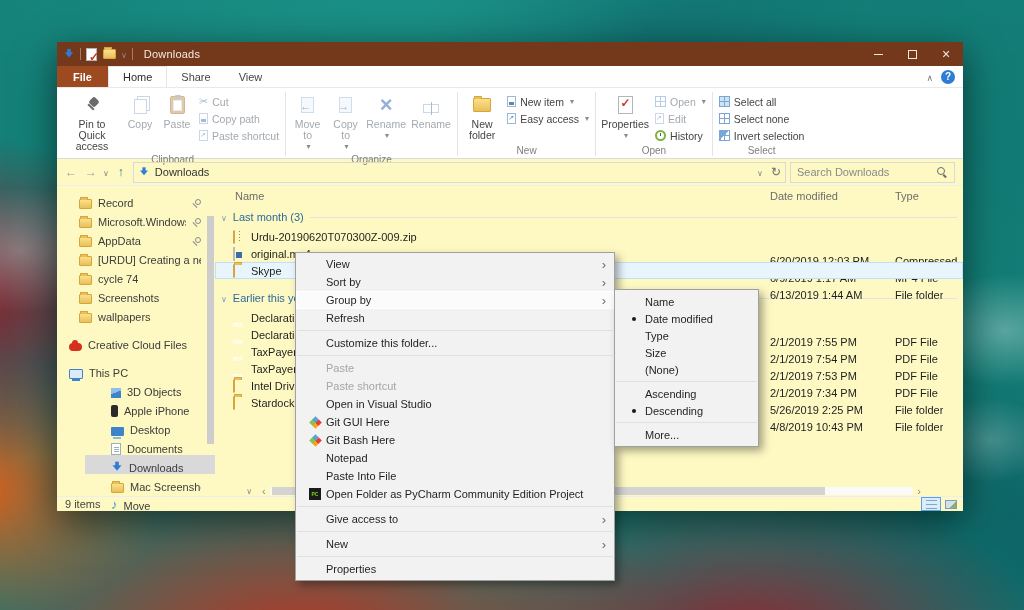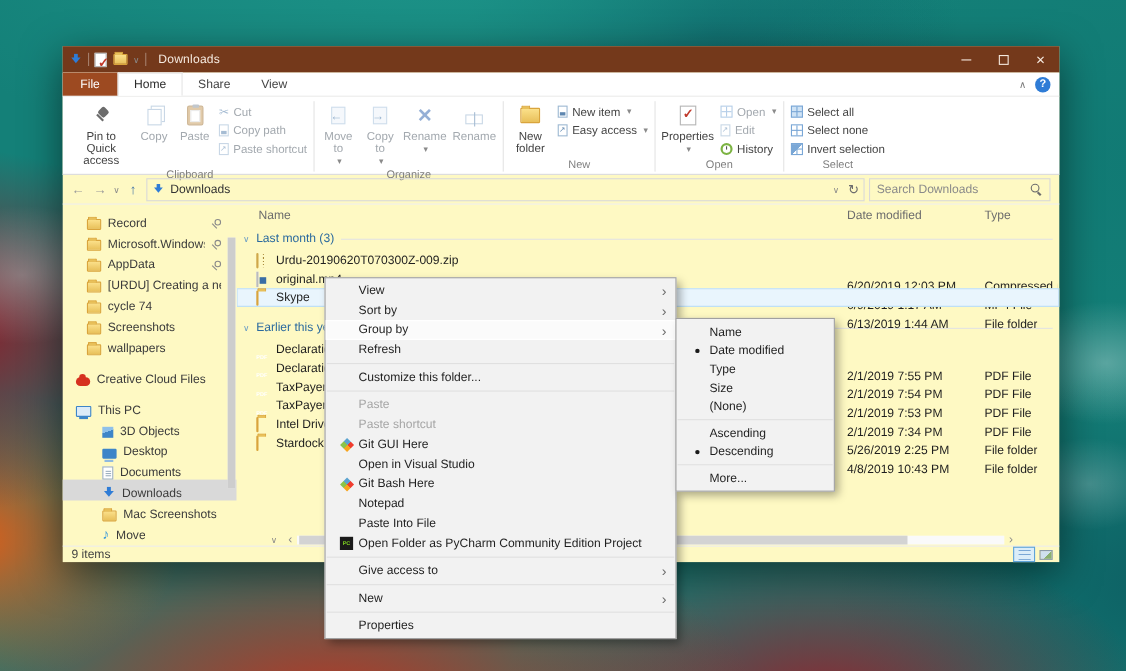--- a/index.html
+++ b/index.html
@@ -31,21 +31,21 @@
           color:#f5e9df; flex:0 0 auto; padding:0 0 0 6px; }
   .tbar .sep { width:1px; height:12px; background:rgba(255,255,255,.35); margin:0 5px; }
   .ttl { font-size:11px; margin-left:6px; letter-spacing:.2px; }
   .wc { margin-left:auto; display:flex; height:100%; }
   .wcb { width:34px; height:100%; display:flex; align-items:center; justify-content:center; color:#f5e9df; }
   .wcb .minbar { width:9px; height:1px; background:#f5e9df; display:block; }
   .wcb .maxbox { width:9px; height:9px; border:1px solid #f5e9df; display:block; }
   .g-close::after { content:"×"; font-size:14px; line-height:1; }
   
   .mbar { height:22px; background:#fff; display:flex; align-items:stretch; border-bottom:1px solid #e9e9e9; flex:0 0 auto; }
-  .ftab { background:#9d4a21; color:#fff; padding:0 16px; display:flex; align-items:center; font-size:11px; }
+  .ftab { background:#9d4a21; color:#fff; padding:0 16px; display:flex; align-items:center; font-size:11px;font-weight:bold; }
   .tab { padding:0 14px; display:flex; align-items:center; color:#444; font-size:11px; }
   .tab.on { background:#fff; border:1px solid #e5e5e5; border-bottom:none; color:#2b2b2b; }
   .mbar .right { margin-left:auto; display:flex; align-items:center; gap:8px; padding-right:8px; }
   .g-collapse::after { content:"∧"; color:#7a7a7a; font-size:9px; }
   .helpb { width:14px; height:14px; border-radius:50%; background:#2f7cd6; color:#fff; font-size:10px; font-weight:bold; display:flex; align-items:center; justify-content:center; }
   .helpb::after { content:"?"; }
   
   .ribbon { height:71px; background:#fff; border-bottom:1px solid #dadada; display:flex; padding:2px 4px 0 6px; flex:0 0 auto; }
   .rgroup { display:flex; flex-direction:column; }
   .rtop { display:flex; flex:1; align-items:flex-start; gap:1px; padding-top:1px; }
@@ -102,21 +102,21 @@
   .mag { position:relative; width:11px; height:11px; flex:0 0 auto; }
   .mag::before { content:""; position:absolute; left:0; top:0; width:6px; height:6px; border:1.5px solid #6d6d6d; border-radius:50%; }
   .mag::after { content:""; position:absolute; left:7px; top:7px; width:4px; height:1.5px; background:#6d6d6d; transform:rotate(45deg); transform-origin:0 0; }
   
   .content { flex:1; display:flex; min-height:0; }
   .side { width:158px; flex:0 0 auto; position:relative; padding-top:4px; }
   .sitem { height:19px; display:flex; align-items:flex-end; gap:6px; padding-right:14px; }
   .sitem .lbl { white-space:nowrap; overflow:hidden; }
   .sitem.lv1 { padding-left:22px; }
   .sitem.lv0 { padding-left:12px; }
-  .sitem.lv2 { padding-left:36px; }
+  .sitem.lv2 { padding-left:26px;margin-left:28px; }
   .sitem.gap { margin-top:9px; }
   .sitem.sel { background:#d9d9d9; }
   .pin-i { position:relative; width:9px; height:10px; margin-left:auto; flex:0 0 auto; }
   .pin-i::before { content:""; position:absolute; left:3px; top:0; width:4px; height:4px; border:1px solid #8a8a8a; border-radius:50%; }
   .pin-i::after { content:""; position:absolute; left:0px; top:6px; width:6px; height:1px; background:#8a8a8a; transform:rotate(45deg); }
   .sscroll { position:absolute; right:1px; top:30px; width:7px; height:228px; background:#f2f2f2; }
   .sscroll .thumb { position:absolute; left:0; right:0; top:0; height:100%; background:#cdcdcd; }
   
   .flist { flex:1; position:relative; min-width:0; }
   .cols { height:20px; position:relative; color:#6d6d6d; }
@@ -427,20 +427,24 @@
         </div>
       <div class="sitem lv0 gap">
           <span class="pcic"></span>
           <span class="lbl">This PC</span>
         </div>
       <div class="sitem lv2">
           <span class="cubeic"></span>
           <span class="lbl">3D Objects</span>
         </div>
       <div class="sitem lv2">
+          <span class="phoneic"></span>
+          <span class="lbl">Apple iPhone</span>
+        </div>
+      <div class="sitem lv2">
           <span class="deskic"></span>
           <span class="lbl">Desktop</span>
         </div>
       <div class="sitem lv2">
           <span class="docic"></span>
           <span class="lbl">Documents</span>
         </div>
       <div class="sitem lv2 sel">
           <span class="dlarrow" style="transform:scale(.9)"></span>
           <span class="lbl">Downloads</span>
@@ -587,30 +591,30 @@
   <div class="msep"></div>
   <div class="mitem off">
       <span class="mi-ic"></span>
       <span class="mi-lb">Paste</span>
     </div>
   <div class="mitem off">
       <span class="mi-ic"></span>
       <span class="mi-lb">Paste shortcut</span>
     </div>
   <div class="mitem">
+      <span class="mi-ic"></span>
+      <span class="mi-lb">Open in Visual Studio</span>
+    </div>
+  <div class="mitem">
       <span class="mi-ic">
         <span class="gitic"></span>
       </span>
       <span class="mi-lb">Git GUI Here</span>
     </div>
   <div class="mitem">
-      <span class="mi-ic"></span>
-      <span class="mi-lb">Open in Visual Studio</span>
-    </div>
-  <div class="mitem">
       <span class="mi-ic">
         <span class="gitic"></span>
       </span>
       <span class="mi-lb">Git Bash Here</span>
     </div>
   <div class="mitem">
       <span class="mi-ic"></span>
       <span class="mi-lb">Notepad</span>
     </div>
   <div class="mitem">

